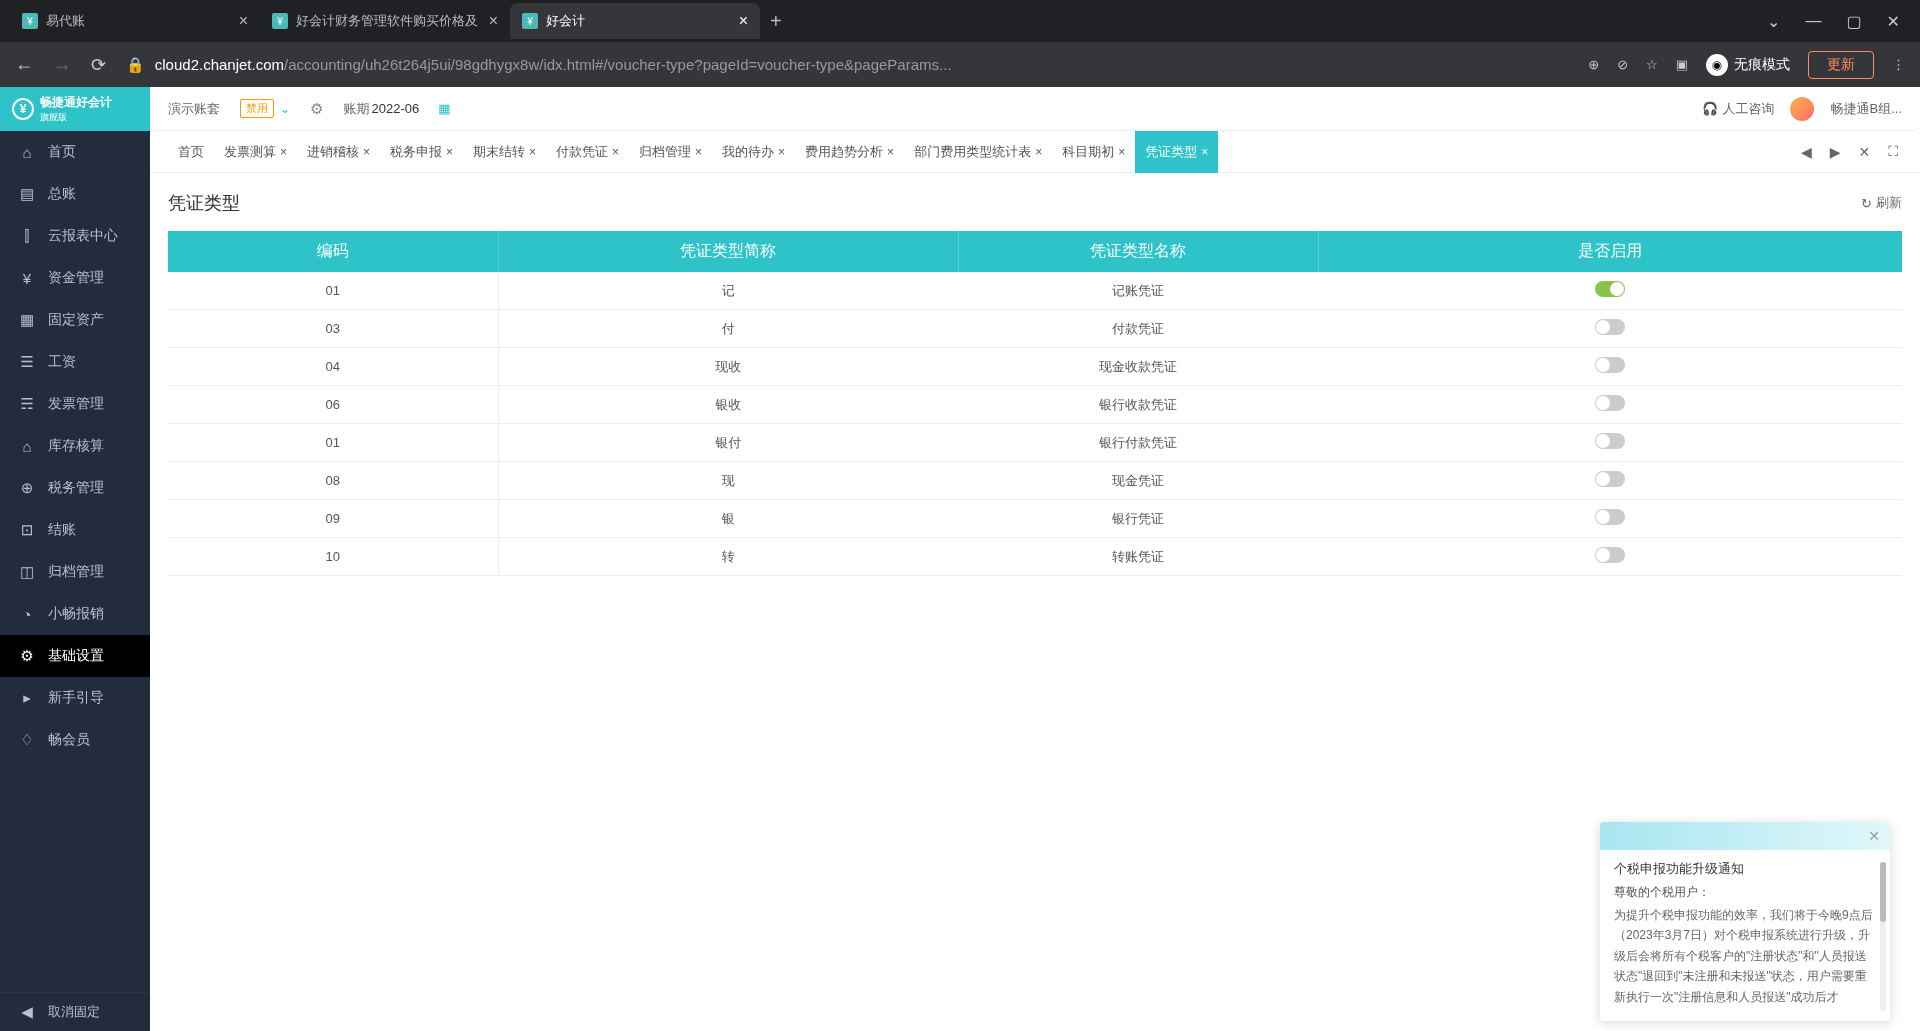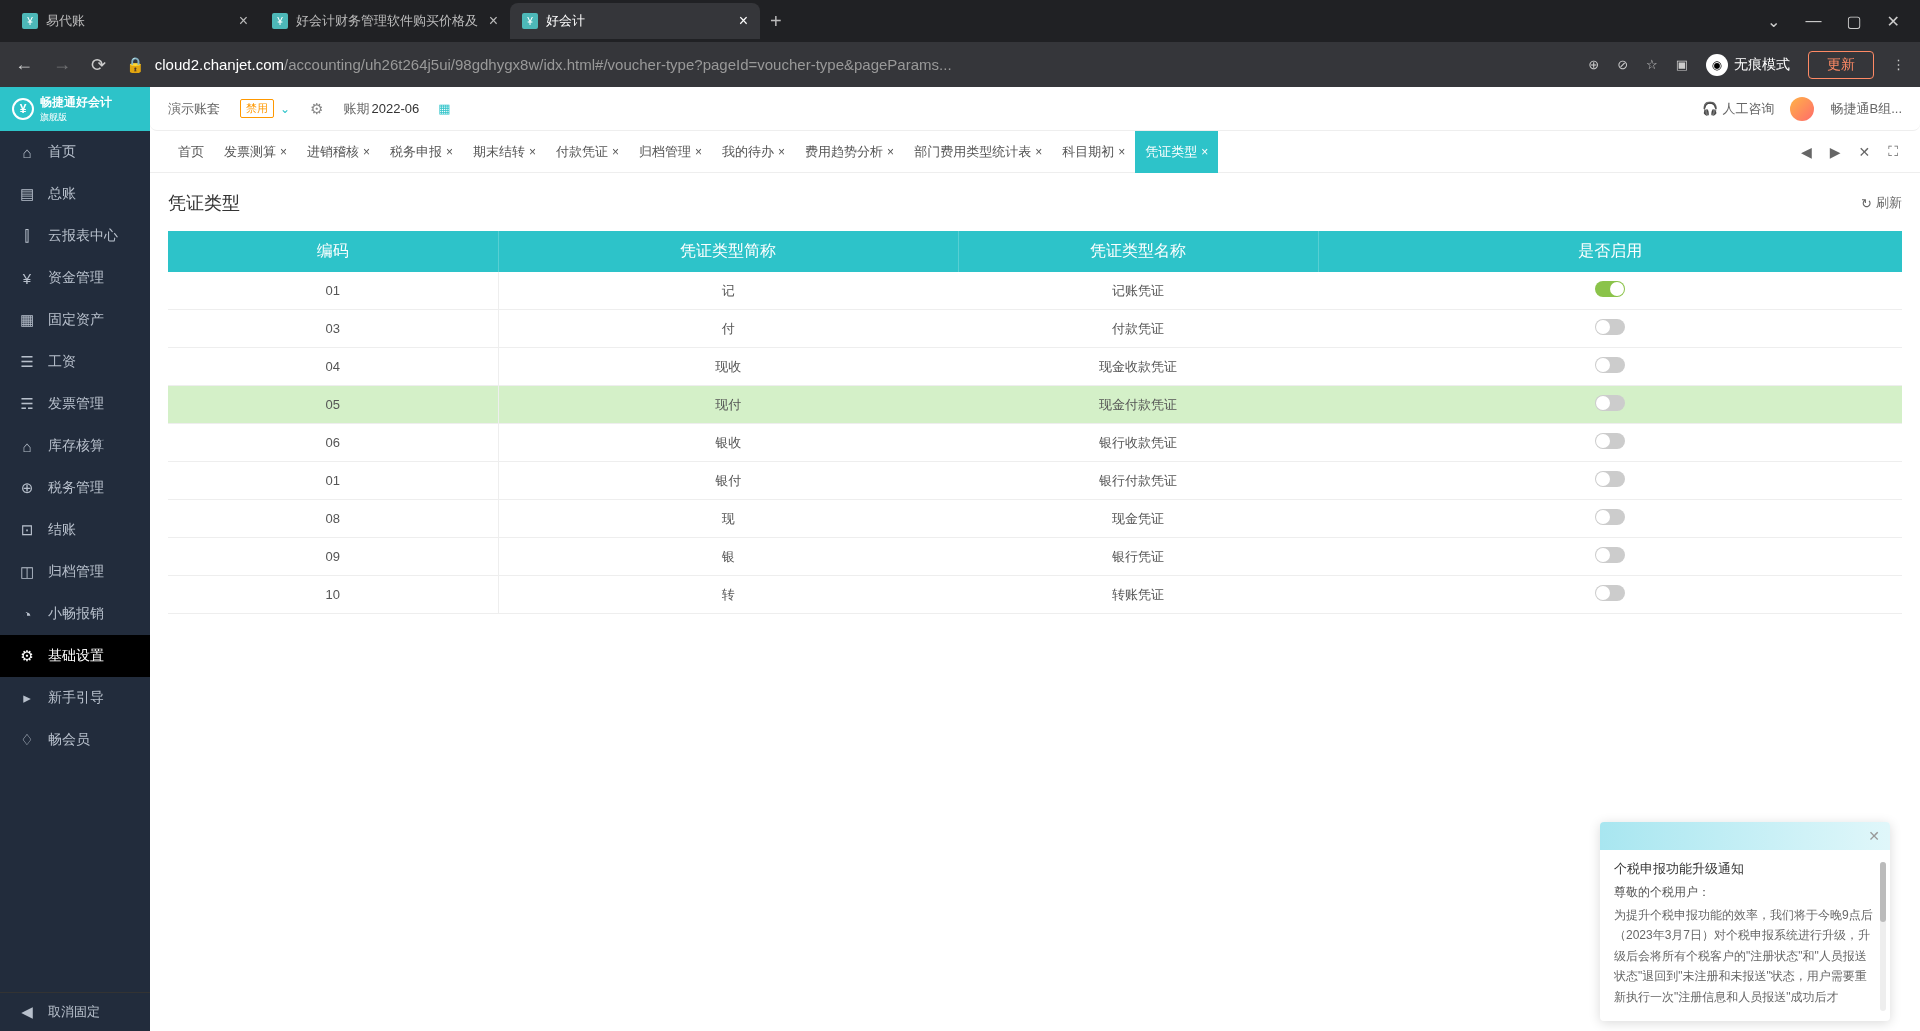--- a/index.html
+++ b/index.html
@@ -340,26 +340,20 @@
     <td>付</td>
     <td>付款凭证</td>
     <td><span class="toggle "></span></td>
             </tr>
             <tr>
     <td class="col-code">04</td>
     <td>现收</td>
     <td>现金收款凭证</td>
     <td><span class="toggle "></span></td>
             </tr>
-            <tr class="highlighted">
-    <td class="col-code">05</td>
-    <td>现付</td>
-    <td>现金付款凭证</td>
-    <td><span class="toggle "></span></td>
-            </tr>
             <tr>
     <td class="col-code">06</td>
     <td>银收</td>
     <td>银行收款凭证</td>
     <td><span class="toggle "></span></td>
             </tr>
             <tr>
     <td class="col-code">01</td>
     <td>银付</td>
     <td>银行付款凭证</td>

